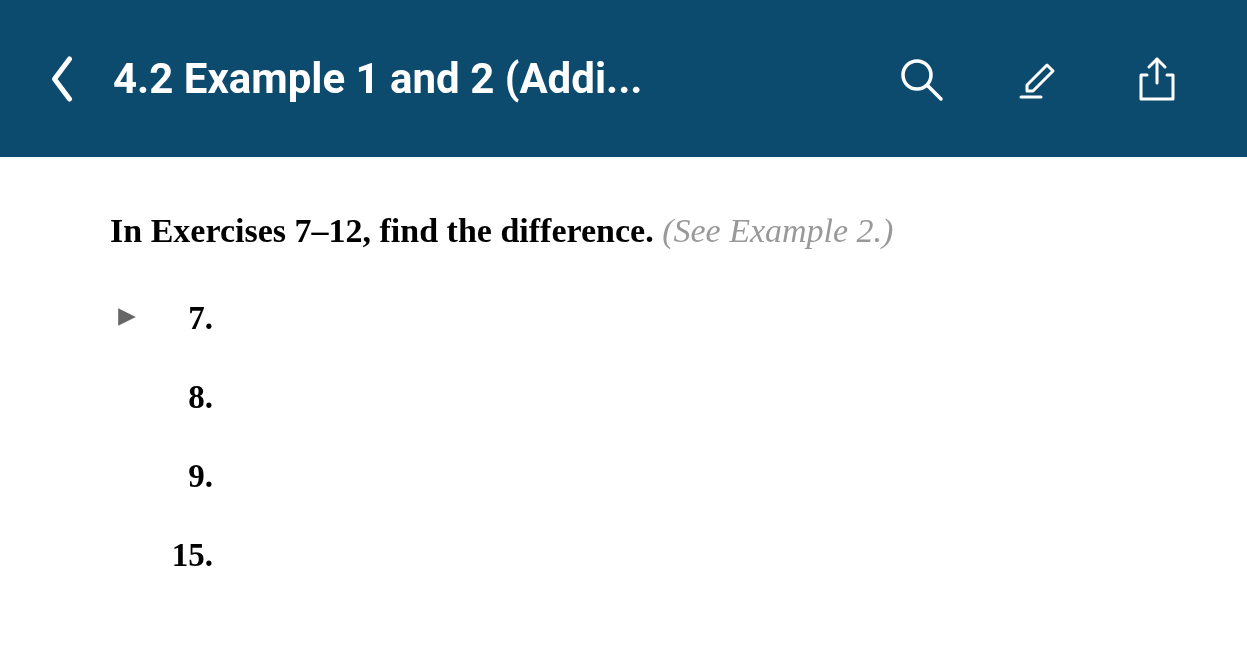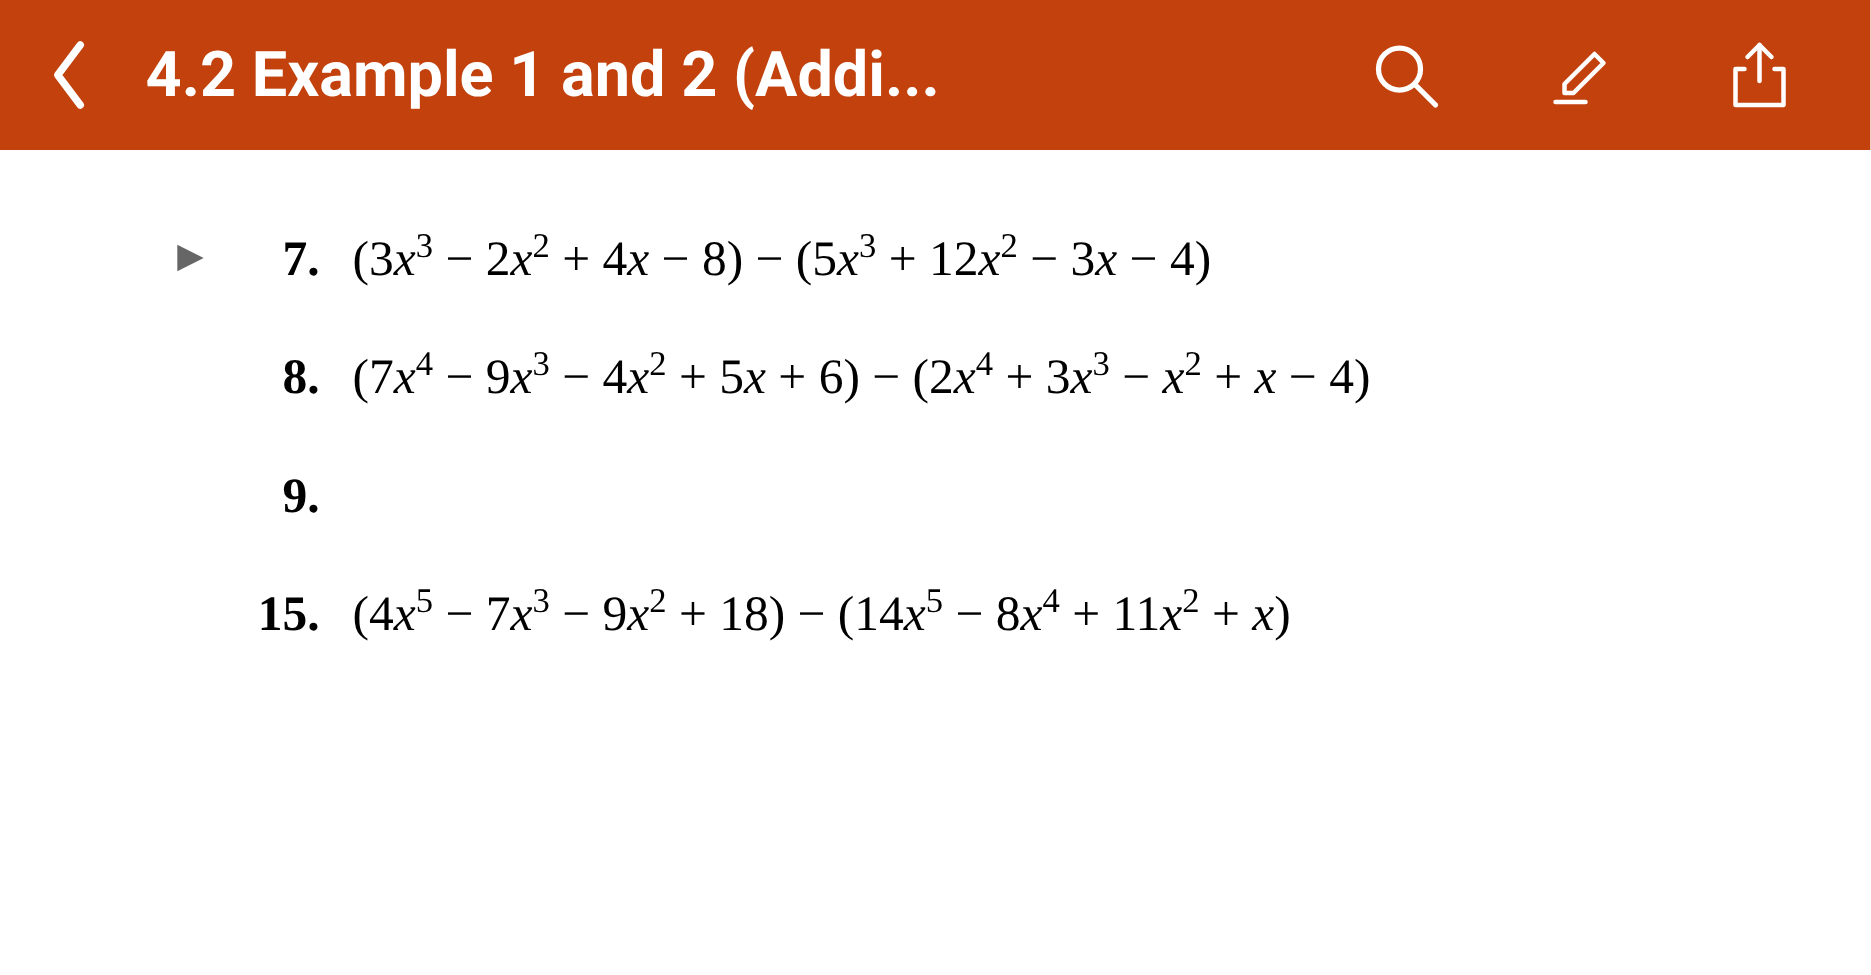--- a/index.html
+++ b/index.html
@@ -8,25 +8,25 @@
       box-sizing: border-box;
     }
     body {
       font-family: -apple-system, BlinkMacSystemFont, "Segoe UI", Roboto, sans-serif;
       background: #fff;
       width: 1247px;
       height: 650px;
       overflow: hidden;
     }
     .header {
-      background: #c2410c;
-      height: 100px;
+      background: #0c4a6e;
+      height: 157px;
       display: flex;
       align-items: center;
-      padding: 0 30px;
+      padding: 0 46px;
       gap: 25px;
     }
     .back-icon {
       color: #fff;
       display: flex;
       align-items: center;
       cursor: pointer;
     }
     .back-icon svg {
       width: 32px;
@@ -140,40 +140,42 @@
       <svg viewBox="0 0 48 48" fill="none" stroke="currentColor" stroke-width="3" stroke-linecap="round" stroke-linejoin="round">
         <line x1="24" y1="4" x2="24" y2="28"></line>
         <polyline points="16,12 24,4 32,12"></polyline>
         <path d="M 14 20 L 8 20 L 8 44 L 40 44 L 40 20 L 34 20"></path>
       </svg>
     </div>
   </div>
 </div>
 
 <div class="content">
+  <div class="instructions">
+    <span class="instructions-bold">In Exercises 7–12, find the difference.</span>
+    <span> </span>
+    <span class="instructions-ref">(See Example 2.)</span>
+  </div>
 
   <div class="exercise-row">
     <div class="play-marker">
       <svg viewBox="0 0 20 20" fill="#666">
         <polygon points="2,2 18,10 2,18"></polygon>
       </svg>
     </div>
     <div class="exercise-number">7.</div>
-    <div class="exercise-text">(3<i>x</i><sup>3</sup> − 2<i>x</i><sup>2</sup> + 4<i>x</i> − 8) − (5<i>x</i><sup>3</sup> + 12<i>x</i><sup>2</sup> − 3<i>x</i> − 4)</div>
   </div>
 
   <div class="exercise-row">
     <div class="no-marker"></div>
     <div class="exercise-number">8.</div>
-    <div class="exercise-text">(7<i>x</i><sup>4</sup> − 9<i>x</i><sup>3</sup> − 4<i>x</i><sup>2</sup> + 5<i>x</i> + 6) − (2<i>x</i><sup>4</sup> + 3<i>x</i><sup>3</sup> − <i>x</i><sup>2</sup> + <i>x</i> − 4)</div>
   </div>
 
   <div class="exercise-row">
     <div class="no-marker"></div>
     <div class="exercise-number">9.</div>
   </div>
 
   <div class="exercise-row">
     <div class="no-marker"></div>
     <div class="exercise-number">15.</div>
-    <div class="exercise-text">(4<i>x</i><sup>5</sup> − 7<i>x</i><sup>3</sup> − 9<i>x</i><sup>2</sup> + 18) − (14<i>x</i><sup>5</sup> − 8<i>x</i><sup>4</sup> + 11<i>x</i><sup>2</sup> + <i>x</i>)</div>
   </div>
 </div>
 
 </body></html>

